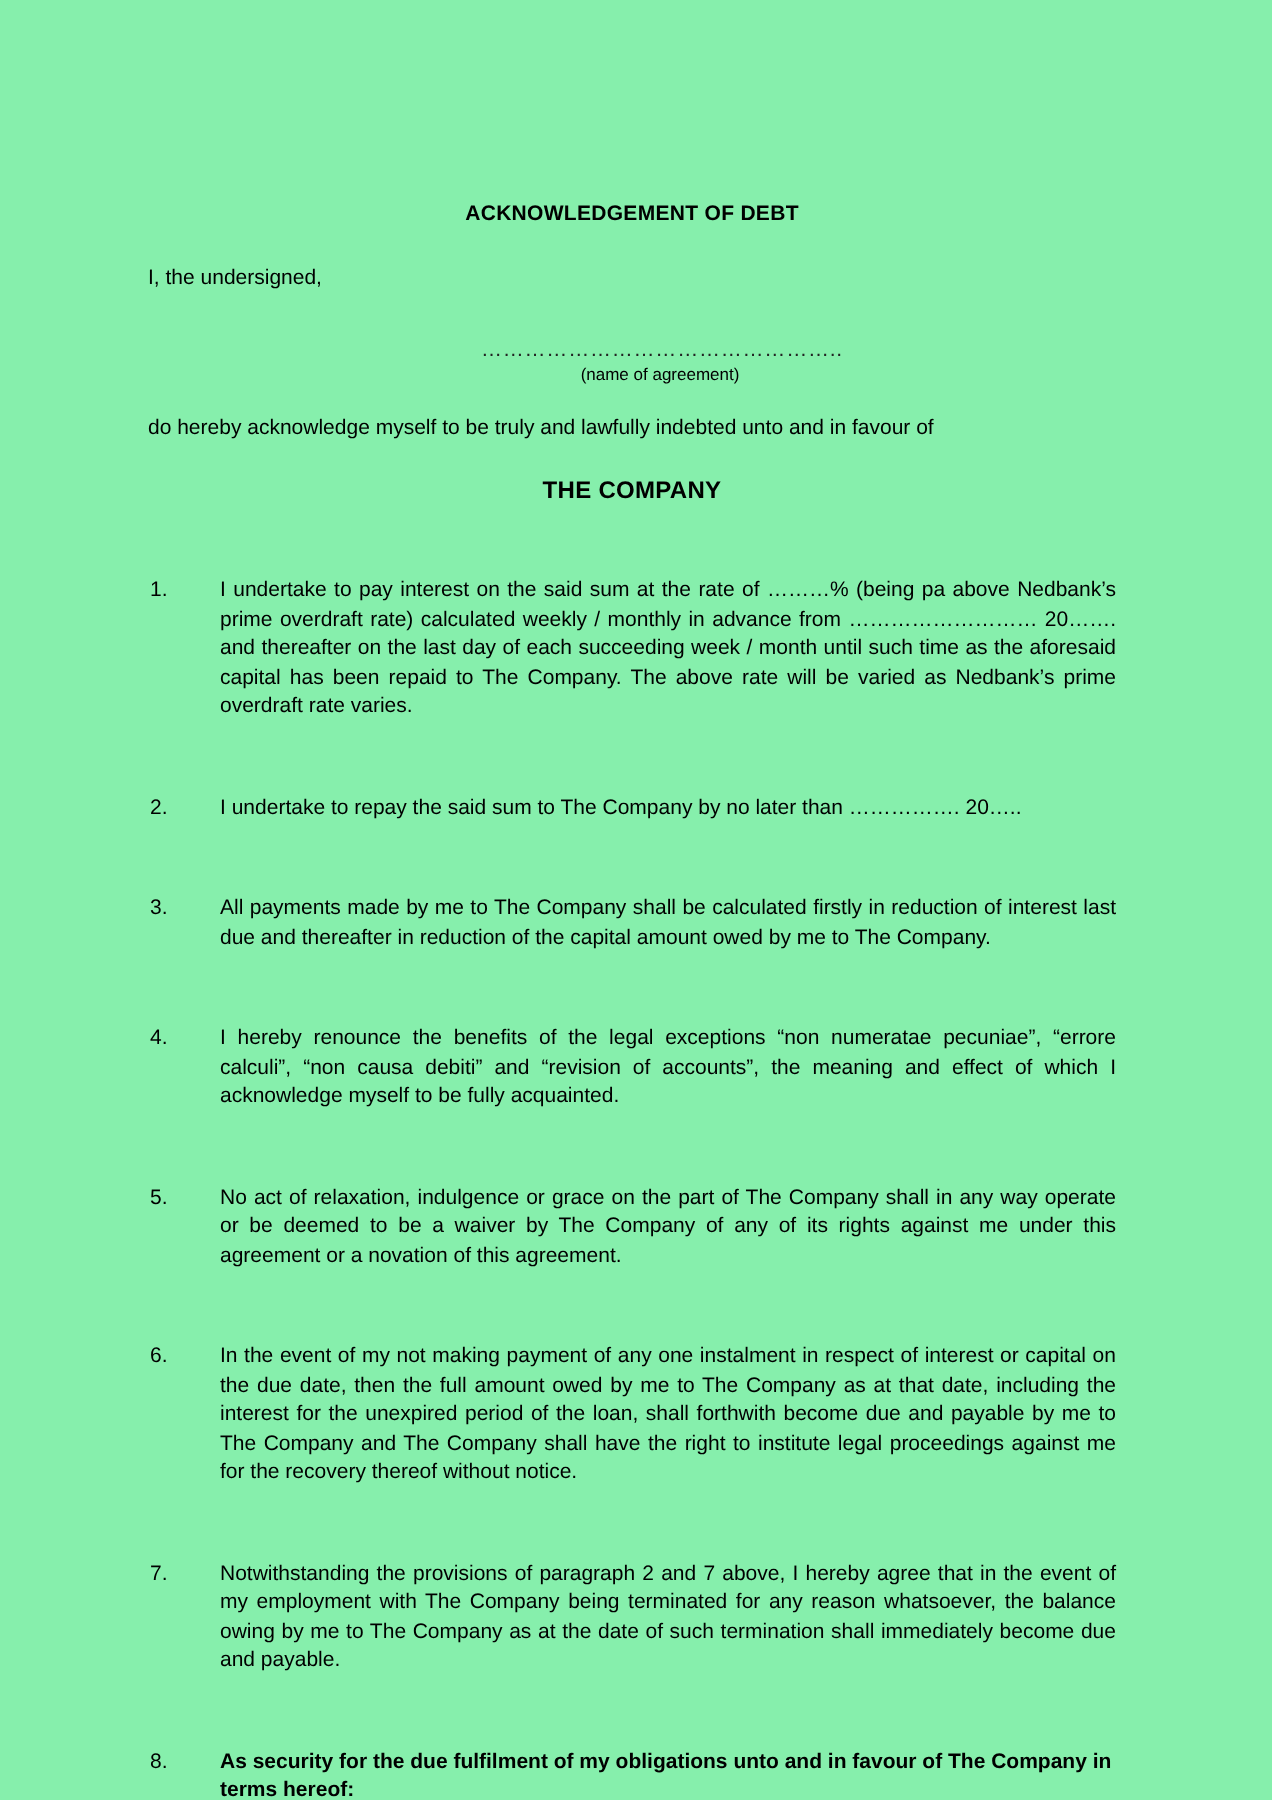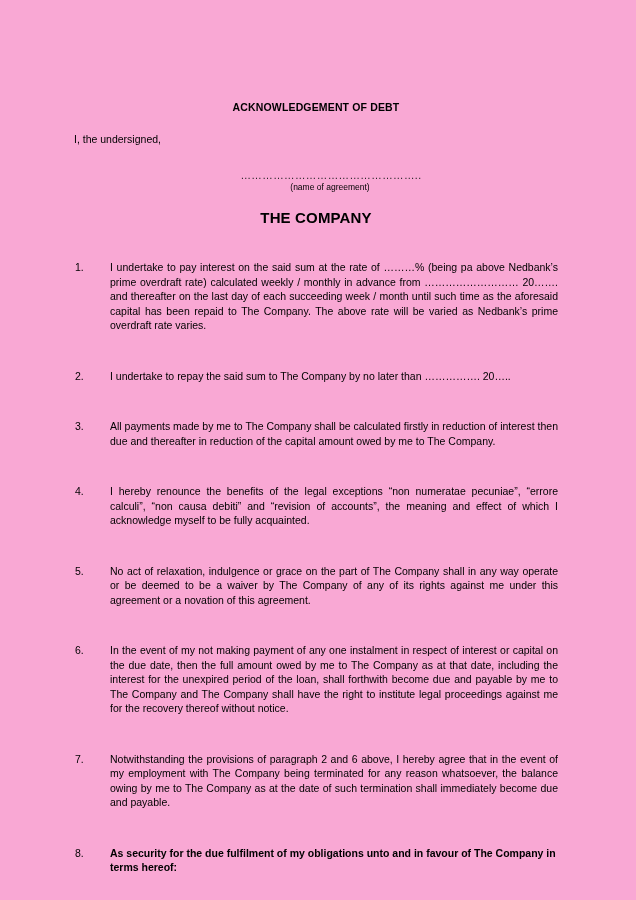--- a/index.html
+++ b/index.html
@@ -10,21 +10,21 @@
   }
   body {
     font-family: "Liberation Sans", sans-serif;
     color: #000000;
     -webkit-font-smoothing: antialiased;
   }
   .page {
     position: relative;
     width: 636px;
     height: 900px;
-    background: #f9a8d4;
+    background: #86efac;
     overflow: hidden;
     margin: 0 auto;
   }
   .content {
     position: absolute;
     left: 74px;
     top: 0;
     width: 484px;
   }
 
@@ -69,21 +69,21 @@
   
   .acknowledge-line {
     font-size: 10.5px;
     line-height: 14px;
     margin-top: 14px;
   }
 
   
   .company-heading {
     text-align: center;
-    font-size: 15px;
+    font-size: 12px;
     font-weight: bold;
     letter-spacing: 0.15px;
     margin-top: 18px;
     line-height: 13px;
   }
 
   
   .sum-paragraph {
     font-size: 10.5px;
     line-height: 14.5px;
@@ -130,59 +130,60 @@
 
     <div class="doc-title">ACKNOWLEDGEMENT OF DEBT</div>
 
     <div class="intro-line">I, the undersigned,</div>
 
     <div class="name-field-block">
       <span class="name-dots">…………………………………………..</span>
       <span class="name-caption">(name of agreement)</span>
     </div>
 
+    <div class="acknowledge-line">do hereby acknowledge myself to be truly and lawfully indebted unto and in favour of</div>
 
     <div class="company-heading">THE COMPANY</div>
 
 
     <div class="clauses">
 
       <div class="clause">
         <span class="clause-number">1.</span>
         <span class="clause-body">I undertake to pay interest on the said sum at the rate of ………% (being pa above Nedbank’s prime overdraft rate) calculated weekly / monthly in advance from ……………………… 20……. and thereafter on the last day of each succeeding week / month until such time as the aforesaid capital has been repaid to The Company. The above rate will be varied as Nedbank’s prime overdraft rate varies.</span>
       </div>
 
       <div class="clause">
         <span class="clause-number">2.</span>
         <span class="clause-body">I undertake to repay the said sum to The Company by no later than ……………. 20…..</span>
       </div>
 
       <div class="clause">
         <span class="clause-number">3.</span>
-        <span class="clause-body">All payments made by me to The Company shall be calculated firstly in reduction of interest then due and thereafter in reduction of the capital amount owed by me to The Company.</span>
+        <span class="clause-body">All payments made by me to The Company shall be calculated firstly in reduction of interest last due and thereafter in reduction of the capital amount owed by me to The Company.</span>
       </div>
 
       <div class="clause">
         <span class="clause-number">4.</span>
         <span class="clause-body">I hereby renounce the benefits of the legal exceptions “non numeratae pecuniae”, “errore calculi”, “non causa debiti” and “revision of accounts”, the meaning and effect of which I acknowledge myself to be fully acquainted.</span>
       </div>
 
       <div class="clause">
         <span class="clause-number">5.</span>
         <span class="clause-body">No act of relaxation, indulgence or grace on the part of The Company shall in any way operate or be deemed to be a waiver by The Company of any of its rights against me under this agreement or a novation of this agreement.</span>
       </div>
 
       <div class="clause">
         <span class="clause-number">6.</span>
         <span class="clause-body">In the event of my not making payment of any one instalment in respect of interest or capital on the due date, then the full amount owed by me to The Company as at that date, including the interest for the unexpired period of the loan, shall forthwith become due and payable by me to The Company and The Company shall have the right to institute legal proceedings against me for the recovery thereof without notice.</span>
       </div>
 
       <div class="clause">
         <span class="clause-number">7.</span>
-        <span class="clause-body">Notwithstanding the provisions of paragraph 2 and 6 above, I hereby agree that in the event of my employment with The Company being terminated for any reason whatsoever, the balance owing by me to The Company as at the date of such termination shall immediately become due and payable.</span>
+        <span class="clause-body">Notwithstanding the provisions of paragraph 2 and 7 above, I hereby agree that in the event of my employment with The Company being terminated for any reason whatsoever, the balance owing by me to The Company as at the date of such termination shall immediately become due and payable.</span>
       </div>
 
       <div class="clause">
         <span class="clause-number">8.</span>
         <span class="clause-body no-justify">As security for the due fulfilment of my obligations unto and in favour of The Company in terms hereof:</span>
       </div>
 
     </div>
   </div>
 </div>

